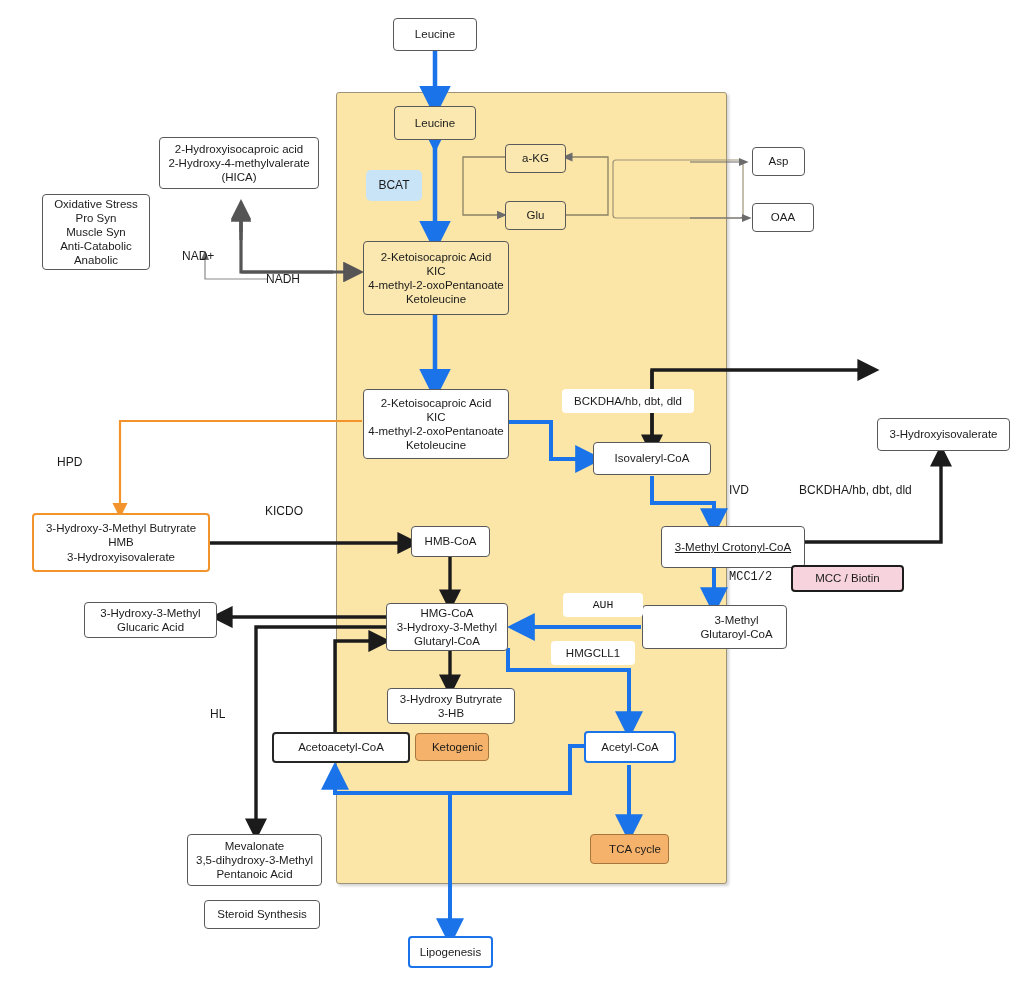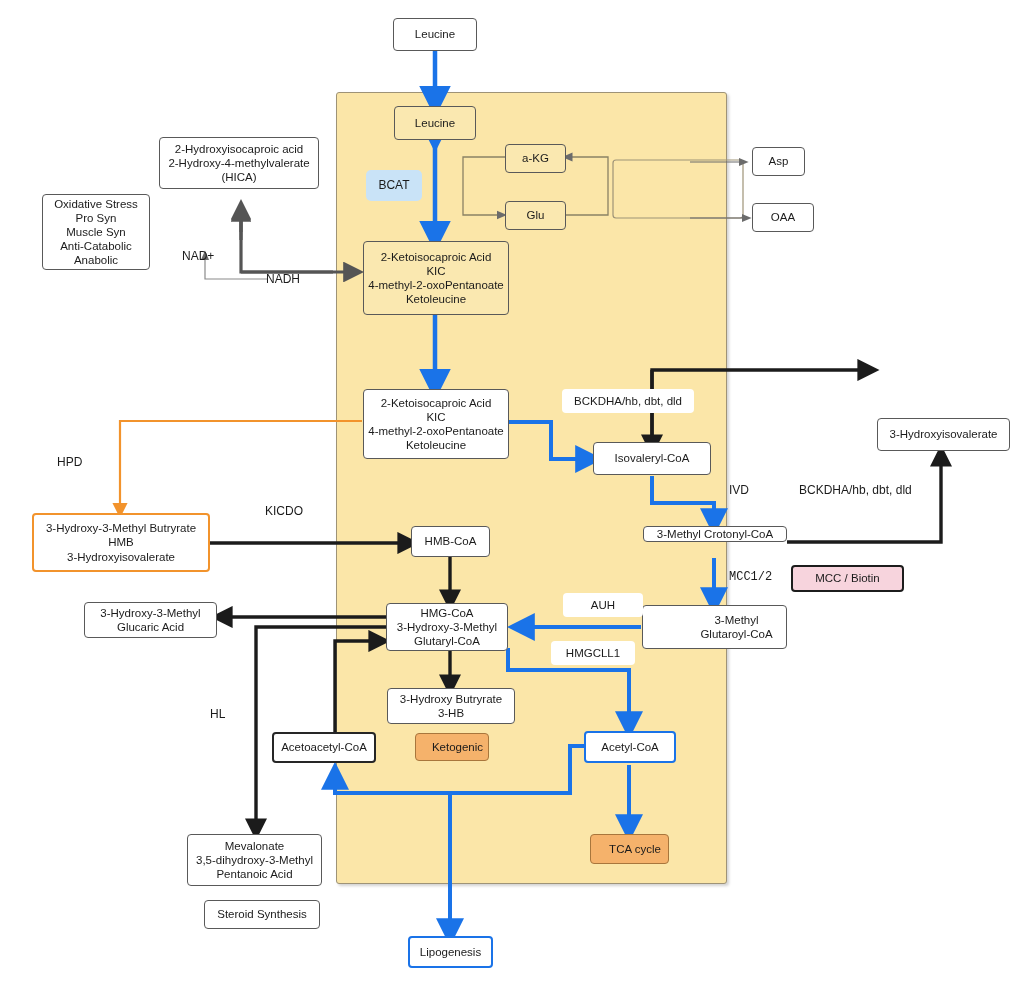--- a/index.html
+++ b/index.html
@@ -167,34 +167,34 @@
 
   <div class="node n-white" style="left:593px;top:442px;width:118px;height:33px;">
     <span>Isovaleryl-CoA</span>
   </div>
 
 
   <div class="node n-white" style="left:877px;top:418px;width:133px;height:33px;">
     <span>3-Hydroxyisovalerate</span>
   </div>
 
-  <div class="node n-white" style="left:643px;top:526px;width:144px;height:16px;">
+  <div class="node n-white" style="left:661px;top:526px;width:144px;height:42px;text-decoration:underline;">
     <span>3-Methyl Crotonyl-CoA</span>
   </div>
 
   <div class="node n-pink" style="left:791px;top:565px;width:113px;height:27px;">
     <span>MCC / Biotin</span>
   </div>
 
   <div class="node n-white" style="left:642px;top:605px;width:145px;height:44px;padding-left:44px;">
     <span>3-Methyl
 Glutaroyl-CoA</span>
   </div>
 
-  <div class="node n-labelwhite" style="left:563px;top:593px;width:80px;height:24px;">
+  <div class="node n-labelwhite" style="left:563px;top:593px;width:80px;height:24px;font-family:Liberation Mono, monospace;">
     <span>AUH</span>
   </div>
 
   <div class="node n-labelwhite" style="left:551px;top:641px;width:84px;height:24px;">
     <span>HMGCLL1</span>
   </div>
 
   <div class="node n-orangebox" style="left:32px;top:513px;width:178px;height:59px;">
     <span>3-Hydroxy-3-Methyl Butryrate
 HMB
@@ -214,21 +214,21 @@
   <div class="node n-white" style="left:84px;top:602px;width:133px;height:36px;">
     <span>3-Hydroxy-3-Methyl
 Glucaric Acid</span>
   </div>
 
   <div class="node n-white" style="left:387px;top:688px;width:128px;height:36px;">
     <span>3-Hydroxy Butryrate
 3-HB</span>
   </div>
 
-  <div class="node n-thick" style="left:272px;top:732px;width:104px;height:31px;">
+  <div class="node n-thick" style="left:272px;top:732px;width:138px;height:31px;">
     <span>Acetoacetyl-CoA</span>
   </div>
 
   <div class="node n-orangefill" style="left:415px;top:733px;width:74px;height:28px;">
     <span>Ketogenic</span>
   </div>
 
   <div class="node n-blue" style="left:584px;top:731px;width:92px;height:32px;">
     <span>Acetyl-CoA</span>
   </div>

